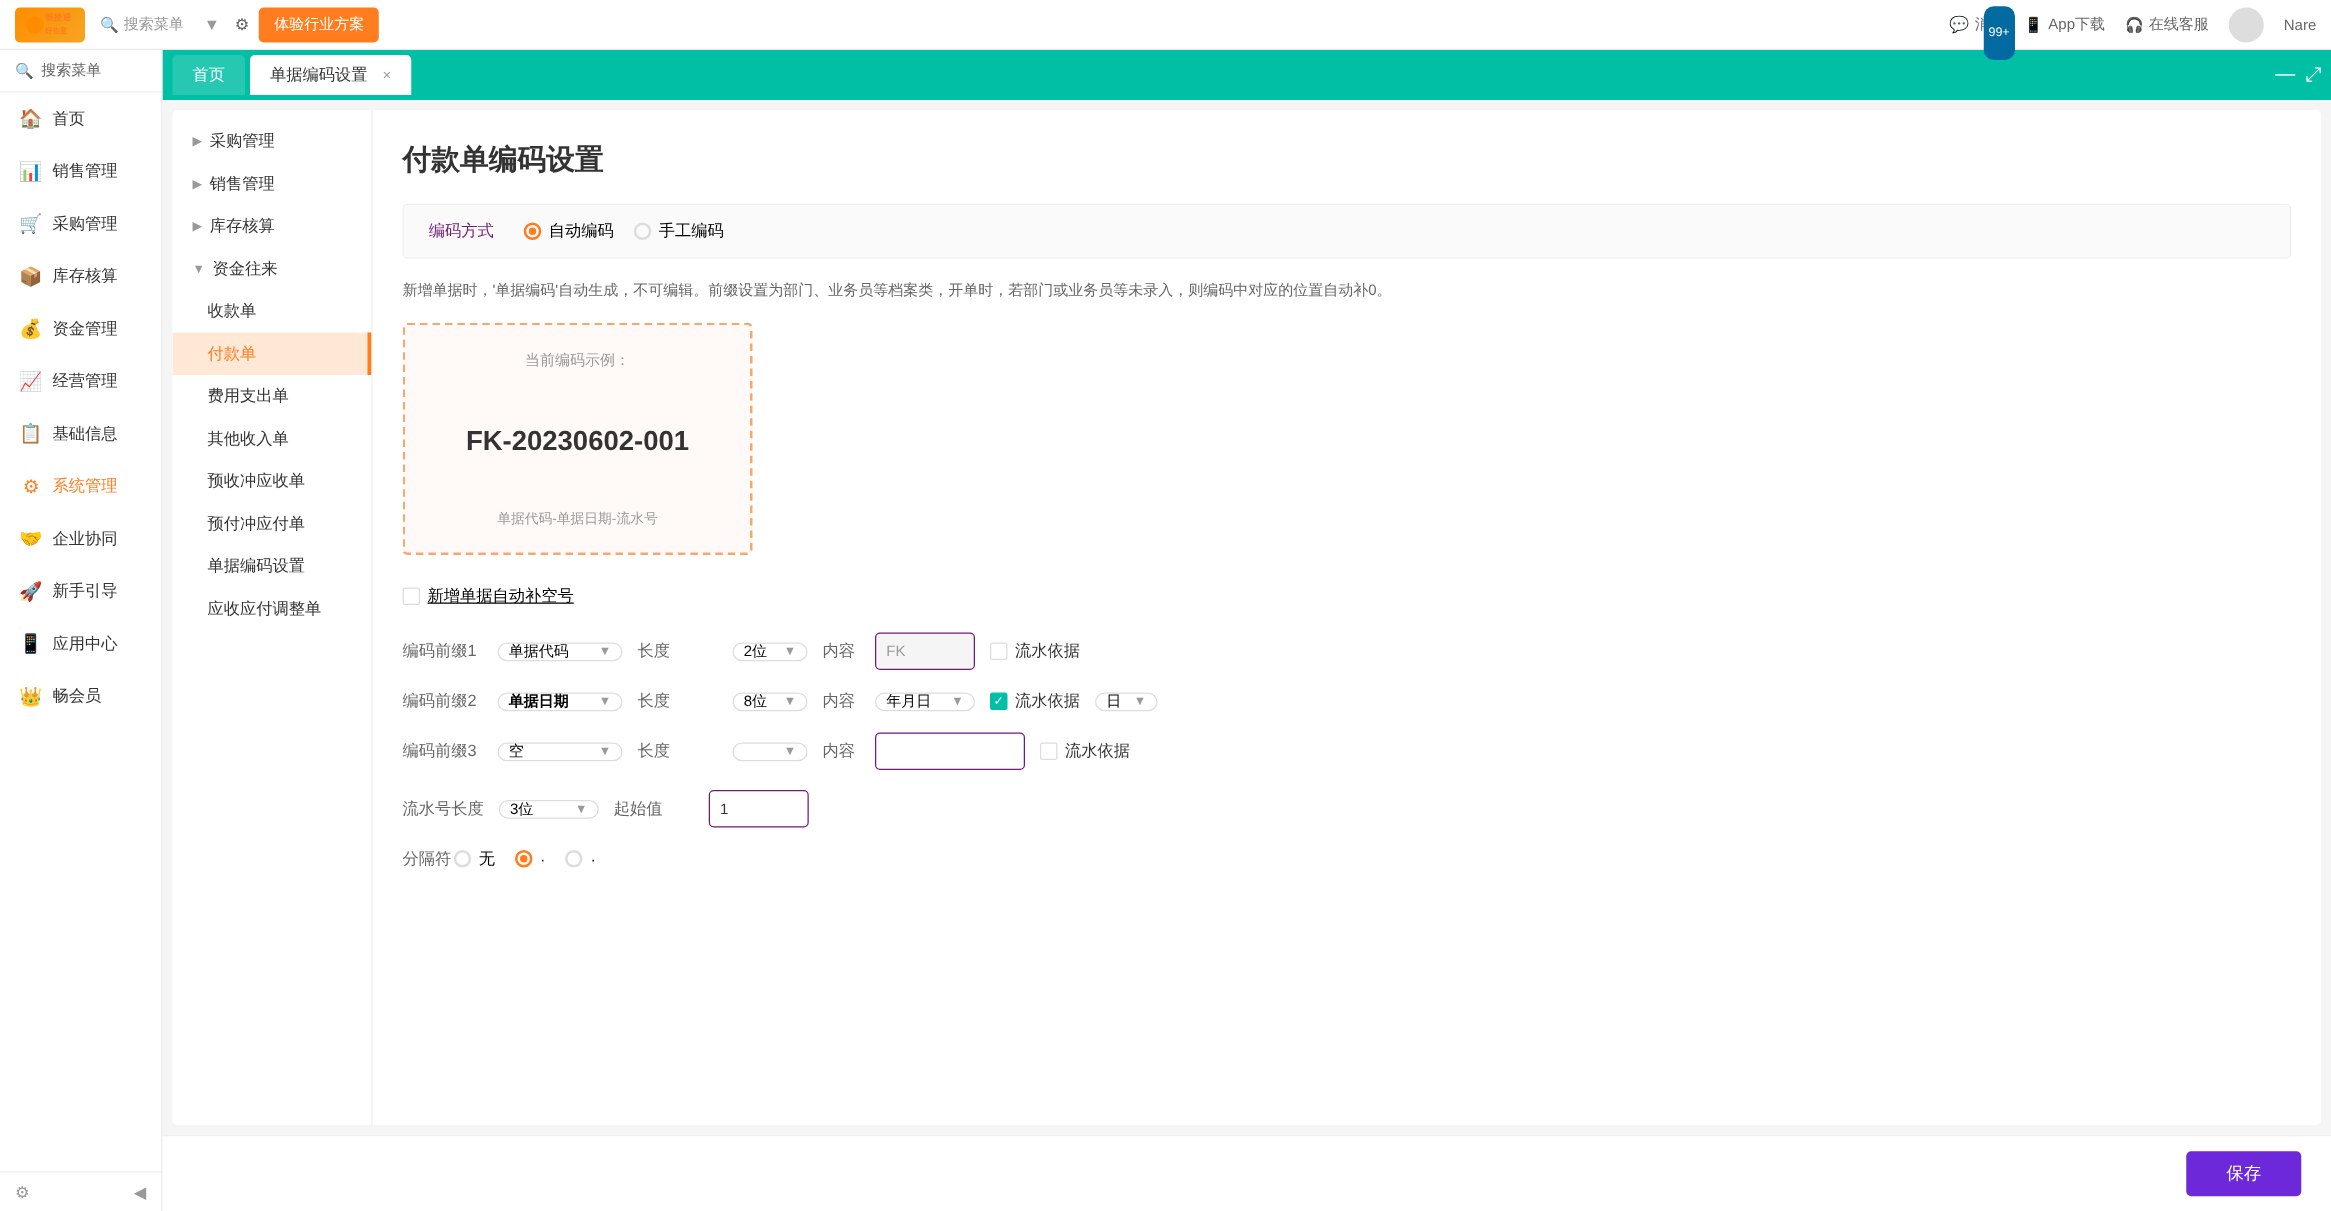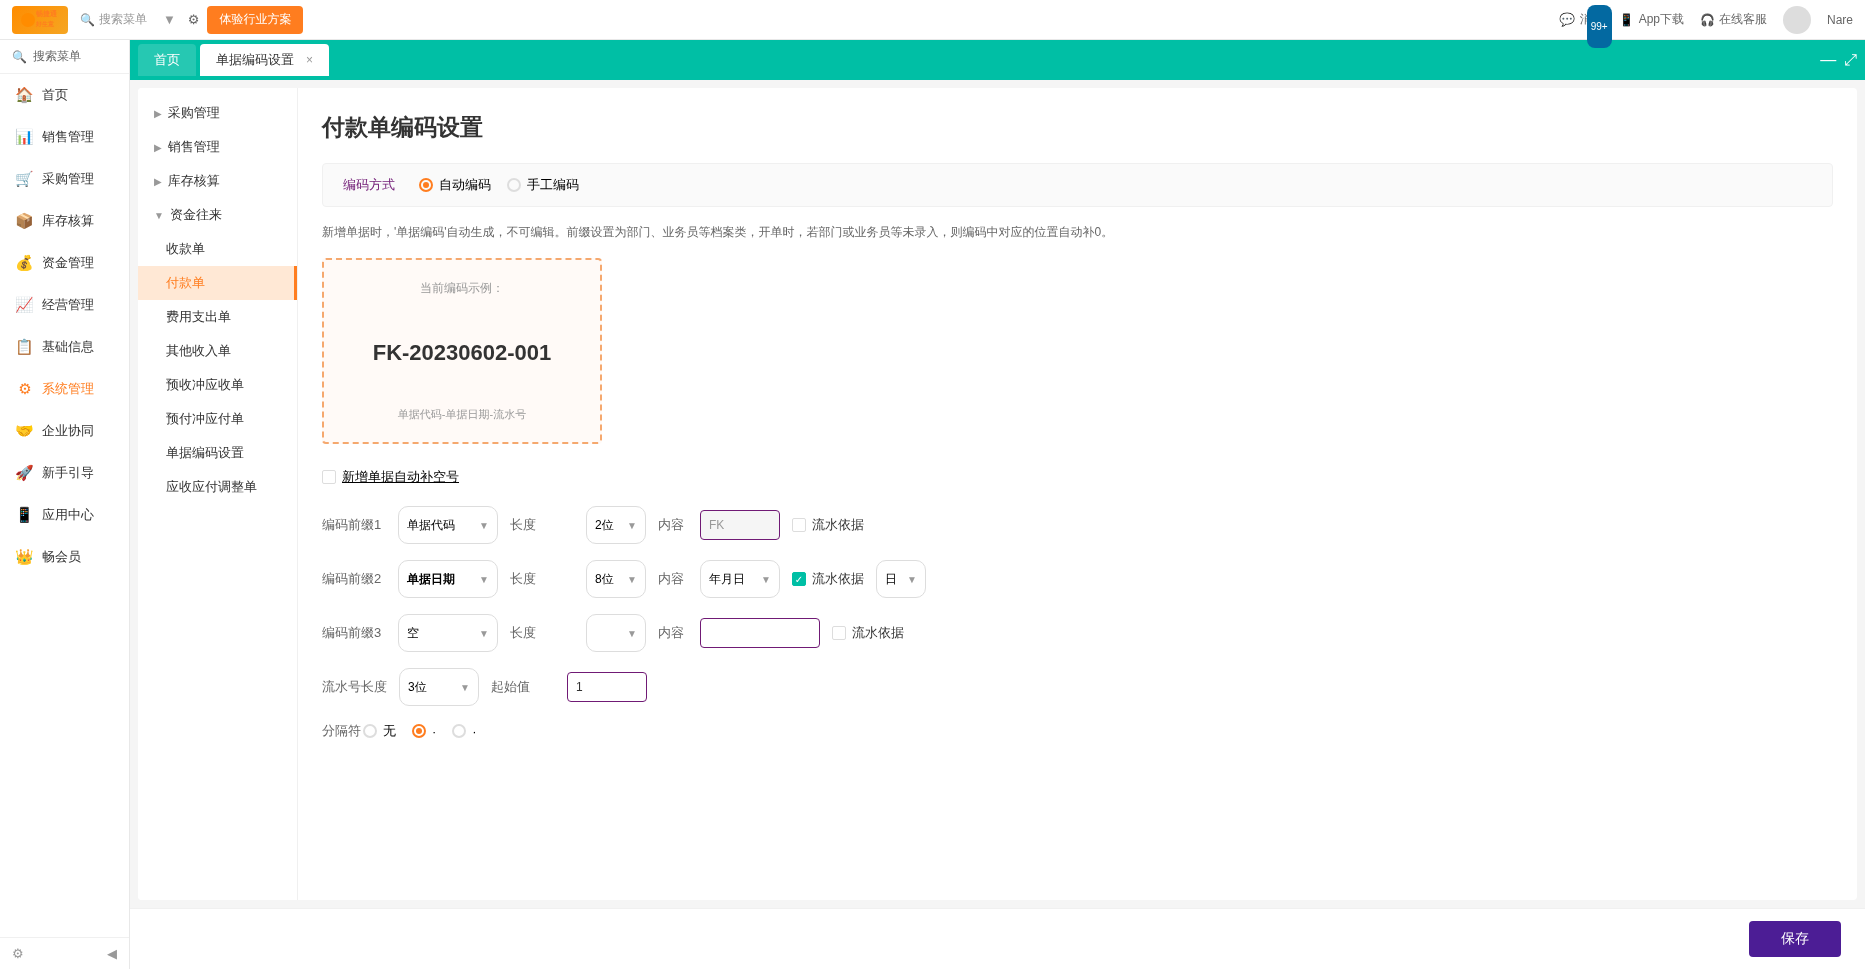--- a/index.html
+++ b/index.html
@@ -74,37 +74,37 @@
     .preview-desc { color: #999; font-size: 11px; margin-top: 4px; }
 
     
     .auto-fill-row { display: flex; align-items: center; gap: 8px; margin-bottom: 20px; }
     .checkbox-item { display: flex; align-items: center; gap: 6px; cursor: pointer; text-decoration: underline; }
     .checkbox-box { width: 14px; height: 14px; border: 1px solid #ddd; border-radius: 2px; display: flex; align-items: center; justify-content: center; }
 
     
     .form-row { display: flex; align-items: center; gap: 12px; margin-bottom: 16px; flex-wrap: wrap; }
     .form-label { color: #666; font-size: 13px; min-width: 64px; }
-    .form-select { height: 38px; border: 1px solid #ddd; border-radius: 10px; padding: 0 8px; font-size: 12px; display: flex; align-items: center; justify-content: space-between; cursor: pointer; background: #fff; min-width: 90px; }
+    .form-select { height: 15px; border: 1px solid #ddd; border-radius: 10px; padding: 0 8px; font-size: 12px; display: flex; align-items: center; justify-content: space-between; cursor: pointer; background: #fff; min-width: 90px; }
     .form-select-arrow { color: #999; font-size: 10px; margin-left: 6px; }
     .form-input { height: 30px; border: 1px solid #701a75; border-radius: 4px; padding: 0 8px; font-size: 12px; background: #fff; min-width: 80px; display: flex; align-items: center; color: #333; }
     .form-input.disabled { background: #f5f5f5; color: #999; }
     .length-select { min-width: 60px; }
     .content-label { color: #666; font-size: 13px; min-width: 30px; }
     .stream-check { display: flex; align-items: center; gap: 6px; font-size: 13px; color: #333; }
 
     
     .sep-row { display: flex; align-items: center; gap: 2px; margin-bottom: 20px; }
     .sep-label { color: #666; font-size: 13px; }
     .sep-options { display: flex; gap: 16px; }
     .sep-option { display: flex; align-items: center; gap: 6px; cursor: pointer; font-size: 13px; }
 
     
     .page-footer { background: #fff; border-top: 1px solid #f0f0f0; padding: 12px 24px; display: flex; justify-content: flex-end; }
-    .save-btn { height: 36px; background: #4c1d95; color: white; border: none; border-radius: 4px; padding: 0 32px; font-size: 14px; cursor: pointer; }
+    .save-btn { height: 36px; background: #6d28d9; color: white; border: none; border-radius: 4px; padding: 0 32px; font-size: 14px; cursor: pointer; }
 
     
     .checkbox-teal { width: 14px; height: 14px; border: 1px solid #ddd; border-radius: 2px; display: inline-flex; align-items: center; justify-content: center; }
     .checkbox-teal.checked { background: #00bfa5; border-color: #00bfa5; color: white; font-size: 10px; }
   </style>
 </head>
 <body>
 
 <div class="top-bar">
   <div class="top-bar-logo">

